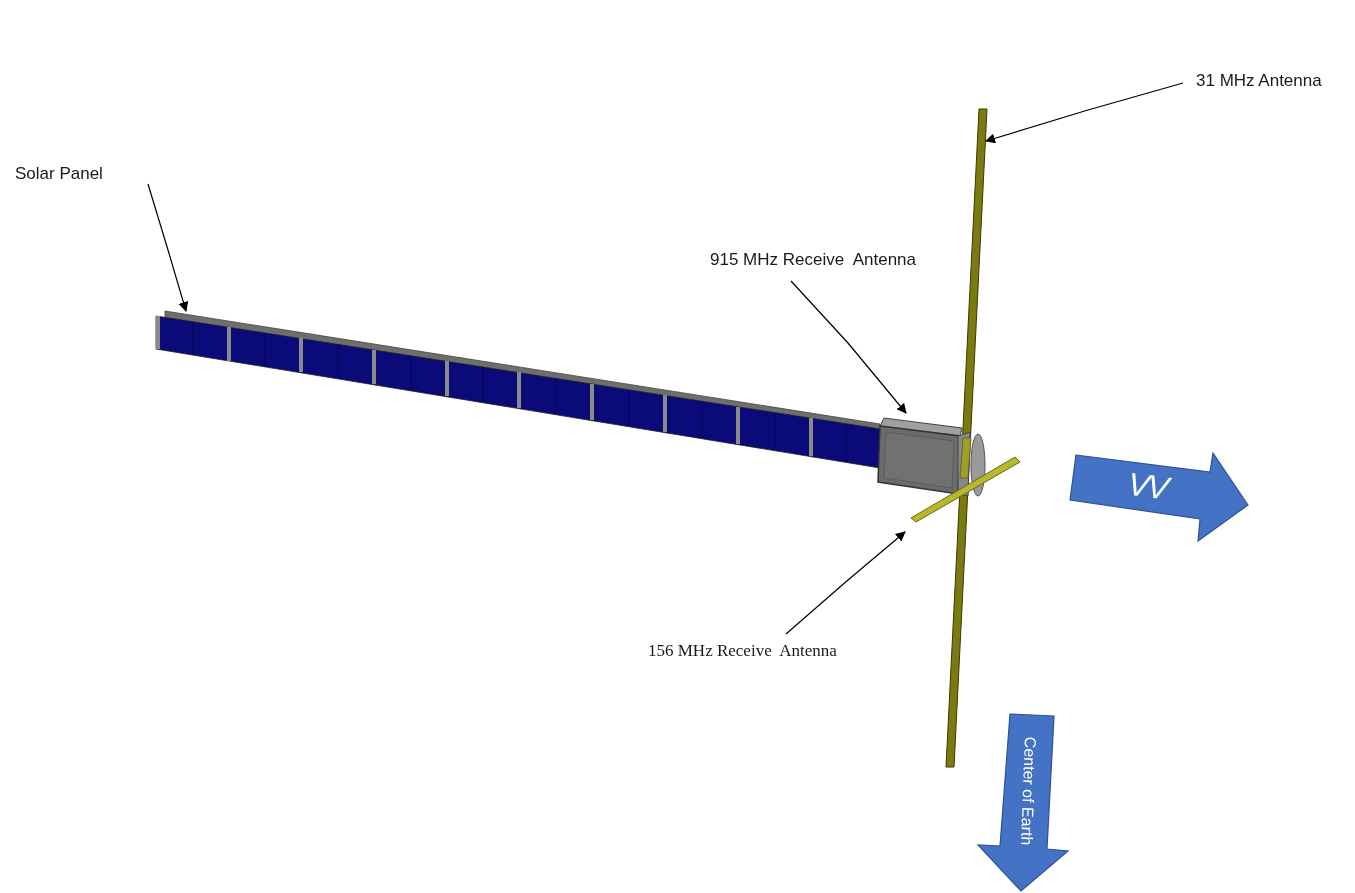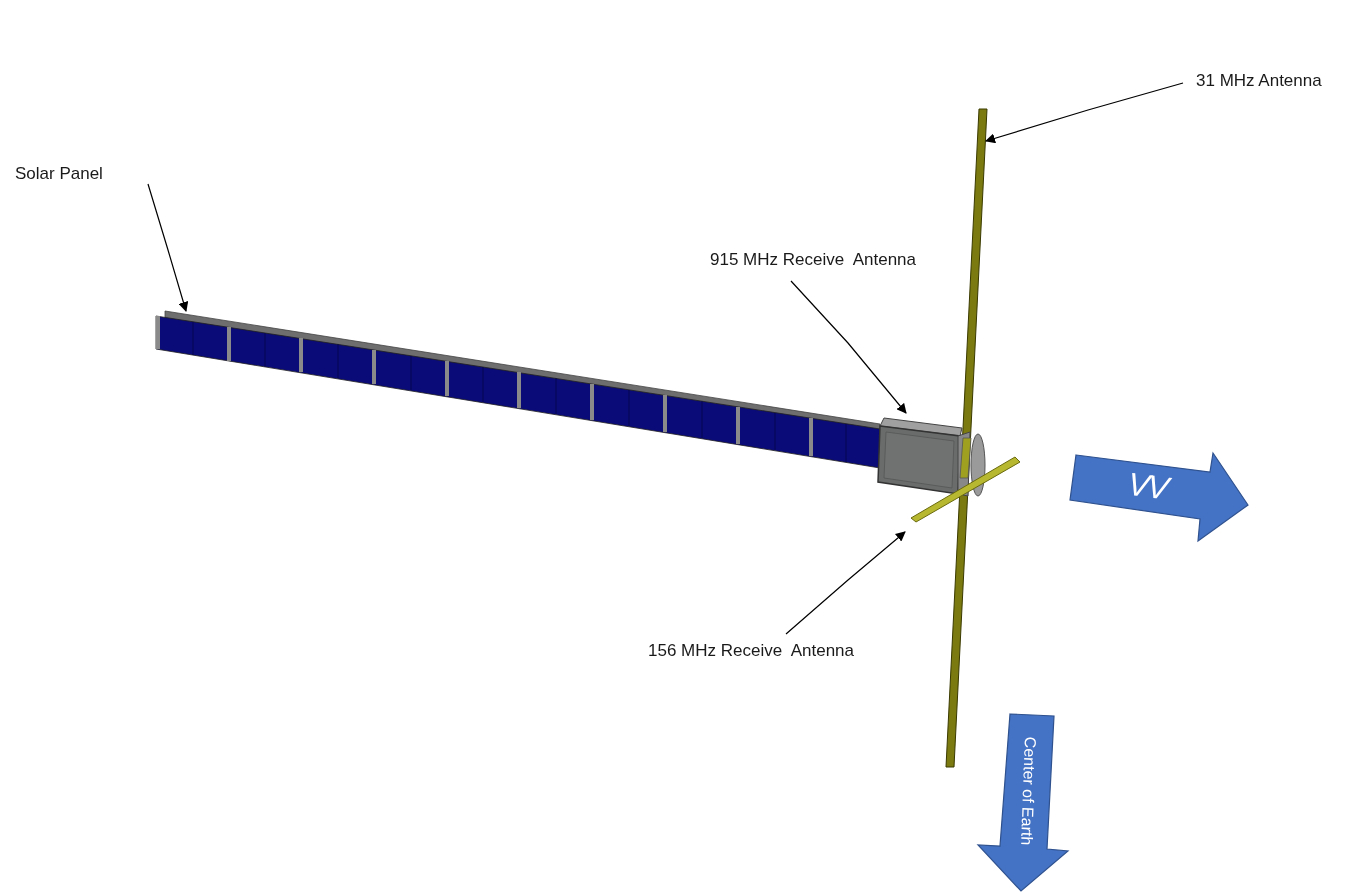--- a/index.html
+++ b/index.html
@@ -87,13 +87,13 @@
     <polygon points="1010,714 1054,716 1047,849 1068,851 1021,891 978,845 1000,846" fill="#4472c4" stroke="#2f528f" stroke-width="1.2"></polygon>
   </g>
 </svg>
 
 <div class="label" style="left:1128px; top:468px; font-size:32px; color:#ffffff; font-style:italic; transform:rotate(7deg); letter-spacing:-2px;">VV</div>
 <div class="label" style="left:969px; top:782px; font-size:16px; color:#ffffff; transform:rotate(92deg); transform-origin:center; width:118px; text-align:center;">Center of Earth</div>
 
 <div class="label" style="left:15px; top:141px;margin-top:23px;">Solar Panel</div>
 <div class="label" style="left:1196px; top:71px;">31 MHz Antenna</div>
 <div class="label" style="left:662px; top:250px; white-space:pre;margin-left:48px;">915 MHz Receive  Antenna</div>
-<div class="label" style="left:648px; top:641px; white-space:pre;">156 MHz Receive  Antenna</div>
+<div class="label" style="left:648px; top:641px; white-space:pre;font-family:Liberation Serif, serif;">156 MHz Receive  Antenna</div>
 
 </body></html>

